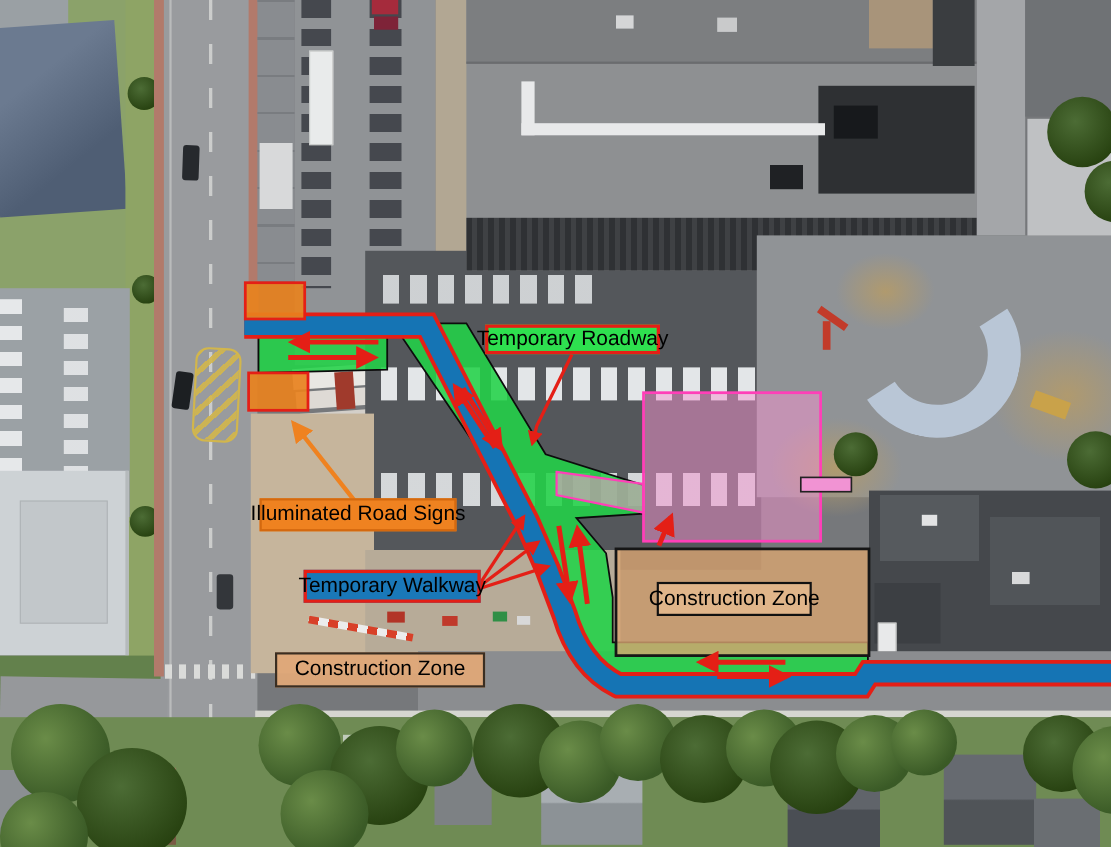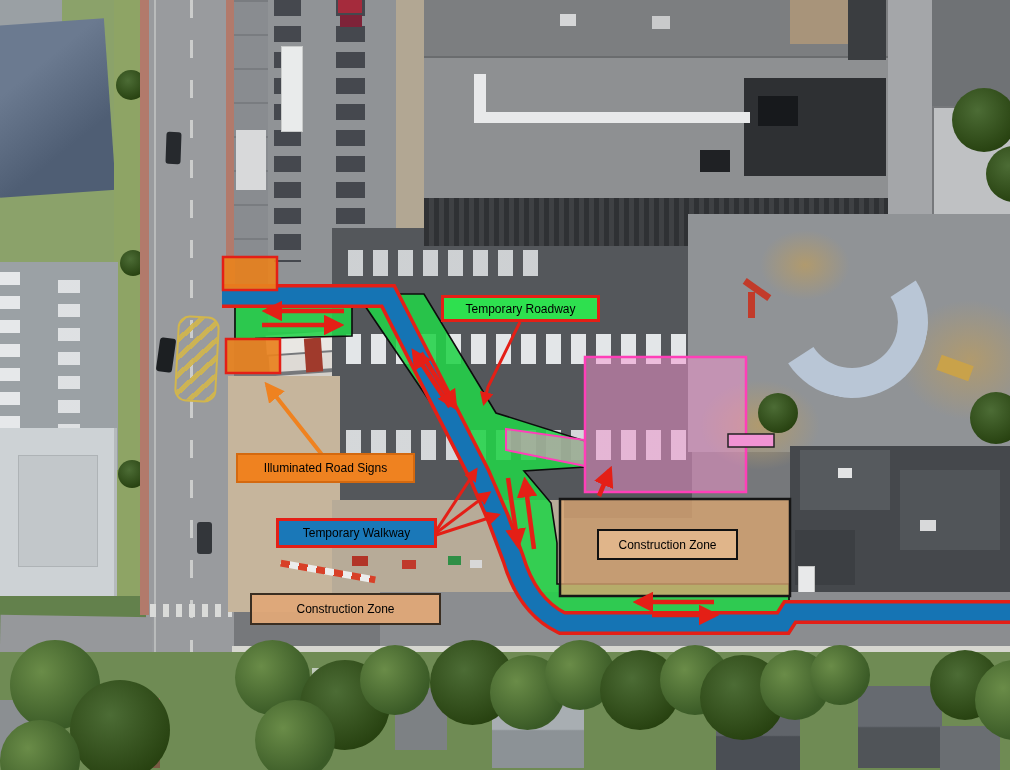--- a/index.html
+++ b/index.html
@@ -9,21 +9,21 @@
   .tree{position:absolute;border-radius:50%;
         background:radial-gradient(circle at 35% 35%, #6a8c48, #3a5a26 72%);}
   .tree.dark{background:radial-gradient(circle at 40% 35%, #4c6c35, #26400f 78%);}
   .carcol{background:repeating-linear-gradient(180deg,#45484e 0 16px, rgba(0,0,0,0) 16px 26px);}
   .carrow-w{background:repeating-linear-gradient(90deg,#e3e6e8 0 15px, rgba(0,0,0,0) 15px 25px);}
   .carrow-v{background:repeating-linear-gradient(180deg,#e6e8ea 0 13px, rgba(0,0,0,0) 13px 24px);}
   .patch{position:absolute;background:radial-gradient(closest-side,#b09a6e,rgba(176,154,110,0));}
   #overlay{position:absolute;left:0;top:0;z-index:10;}
   .ann-label{position:absolute;box-sizing:border-box;display:flex;align-items:center;
              justify-content:center;color:#000;z-index:20;border-style:solid;border-width:0;
-             font-size:12px;white-space:nowrap;}
+             font-size:19px;white-space:nowrap;}
 </style>
 </head>
 <body>
 
 <div id="canvas">
 
   <div class="px" style="left:0;top:0;width:148px;height:270px;background:#8ba26a;"></div>
   <div class="px" style="left:0;top:0;width:62px;height:30px;background:#9aa0a4;"></div>
   <div class="px" style="left:-6px;top:22px;width:116px;height:172px;background:linear-gradient(145deg,#6b7a90 30%,#4f5e74 70%);transform:rotate(-4deg);"></div>
   <div class="px" style="left:114px;top:0;width:36px;height:625px;background:#8ea465;"></div>

